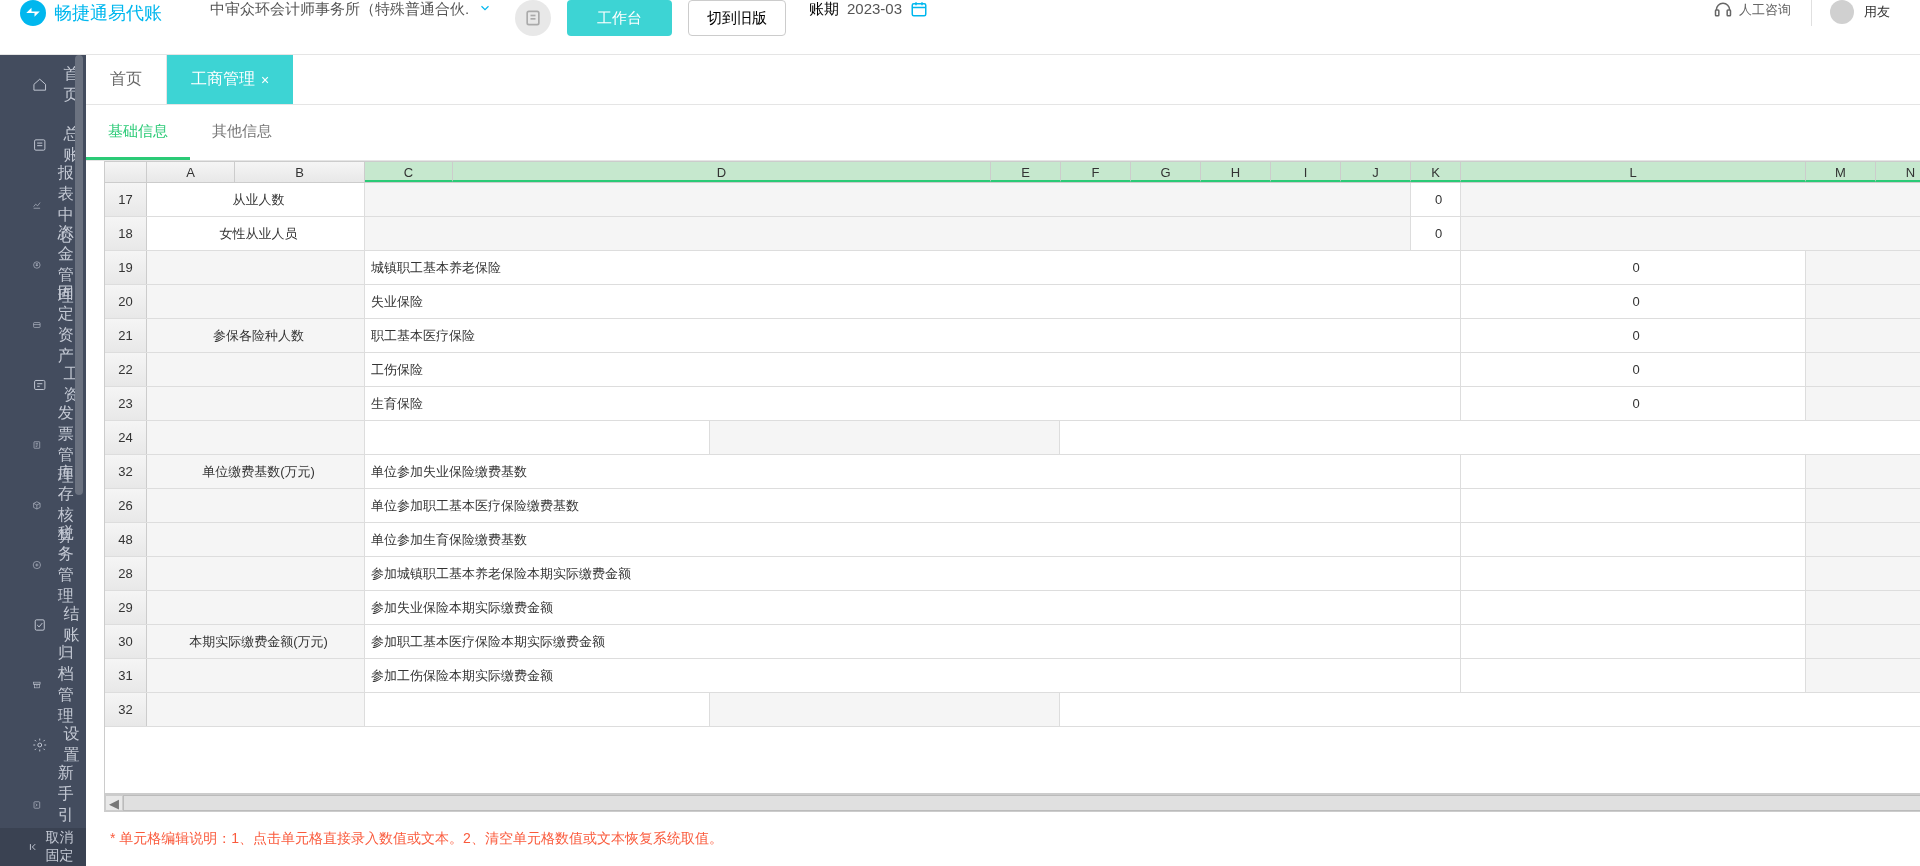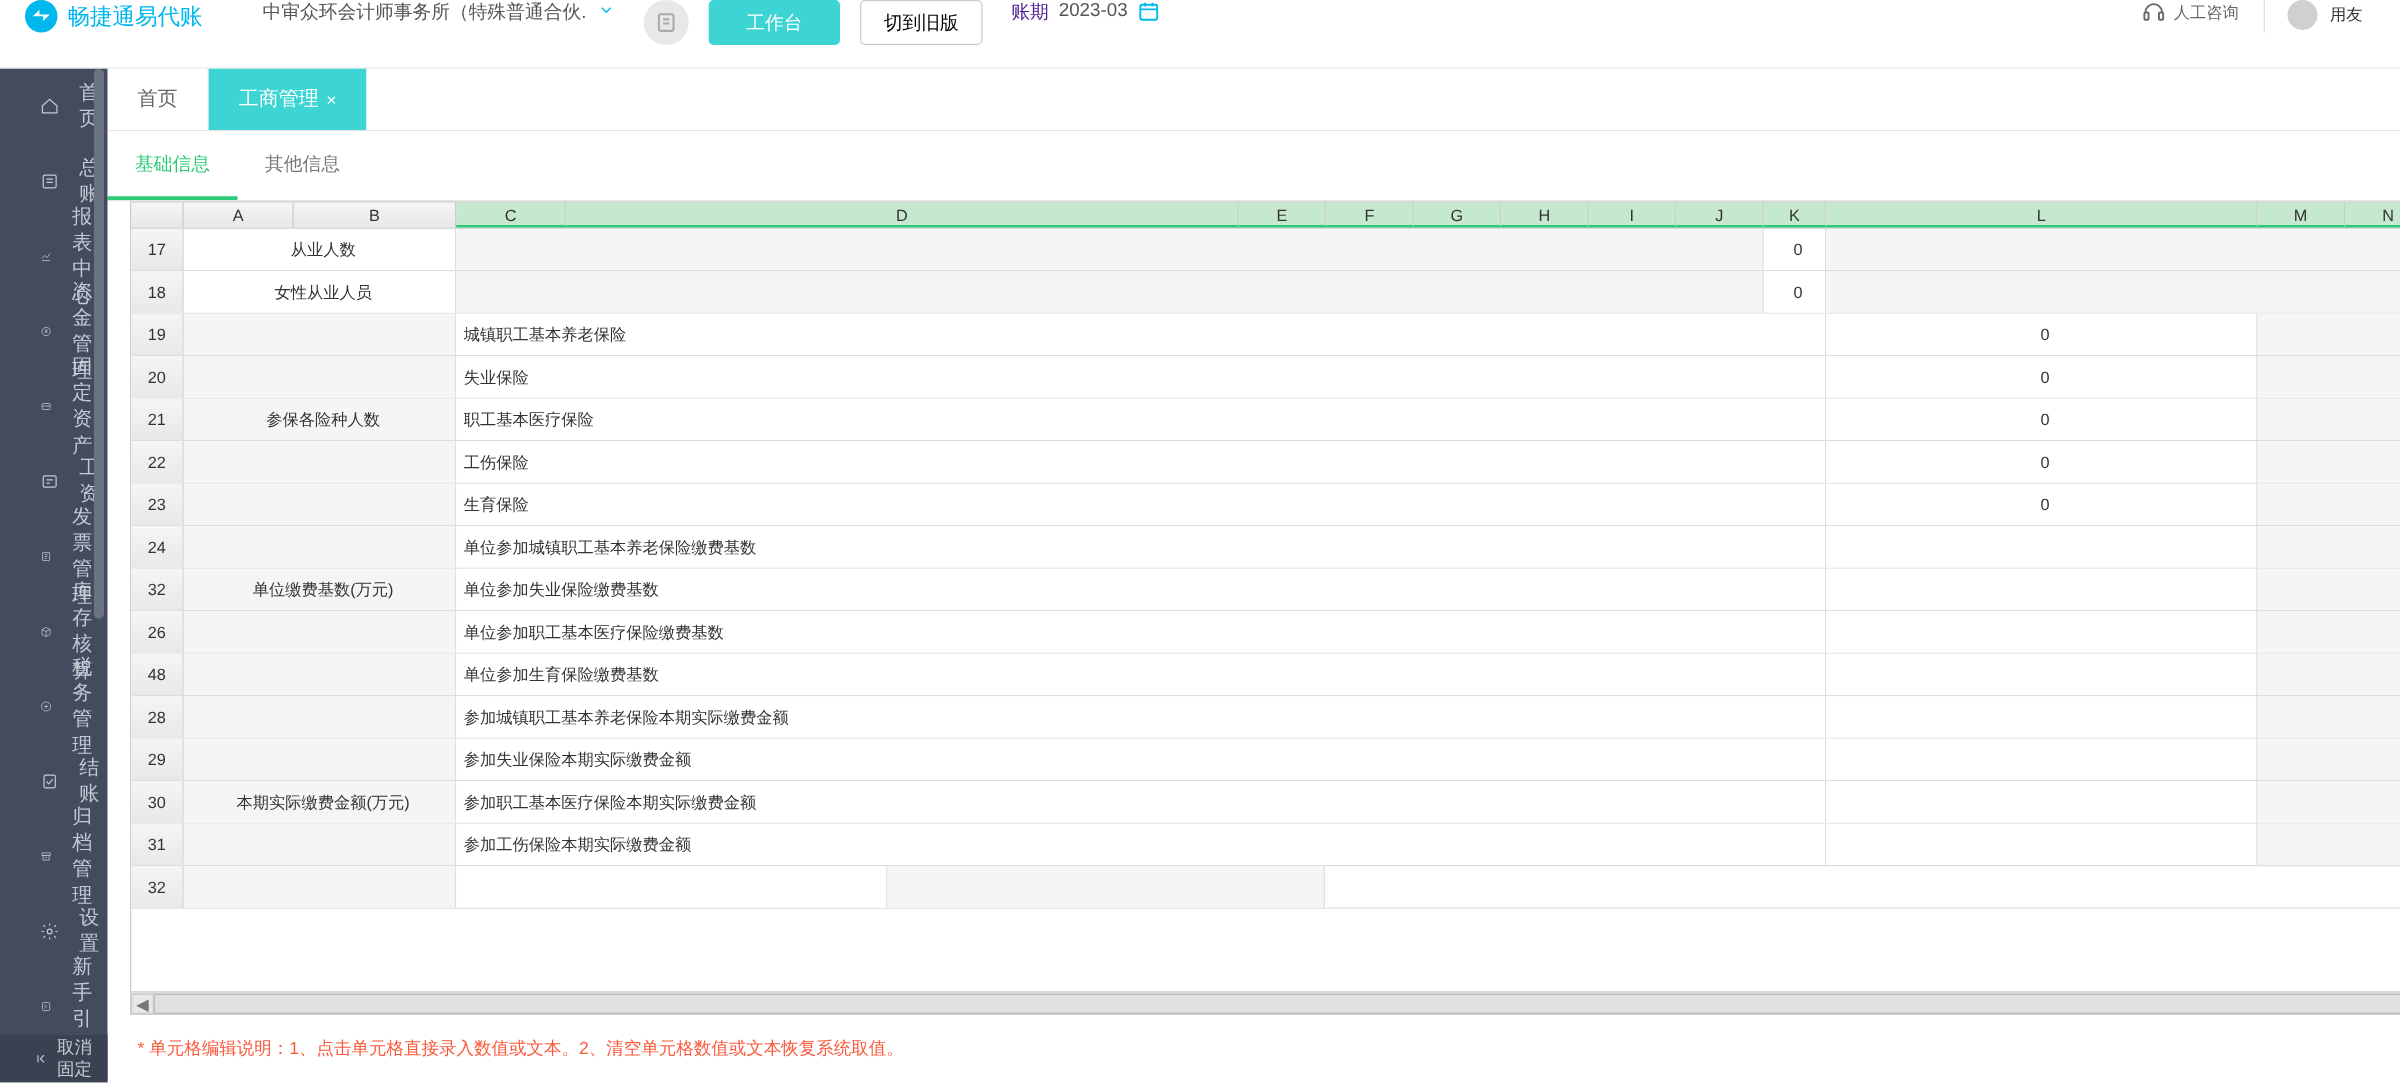--- a/index.html
+++ b/index.html
@@ -8,21 +8,21 @@
 .logo-area { width: 195px; display: flex; align-items: center; padding-left: 20px; background: #fff; }
 .logo-icon { width: 26px; height: 26px; background: #00b7ee; border-radius: 50%; display: flex; align-items: center; justify-content: center; margin-right: 8px; }
 .logo-icon svg { width: 18px; height: 18px; fill: #fff; }
 .logo-text { font-size: 18px; color: #00b7ee; font-weight: 500; }
 .company-select { display: flex; align-items: center; padding: 0 15px; cursor: pointer; }
 .company-name { font-size: 15px; color: #555; max-width: 260px; overflow: hidden; white-space: nowrap; }
 .company-chevron { margin-left: 8px; color: #00b7ee; }
 .header-icon-circle { width: 36px; height: 36px; border-radius: 50%; background: #e8e8e8; display: flex; align-items: center; justify-content: center; margin: 0 8px; color: #aaa; }
 .workbench-btn { background: #3dd4d4; color: #fff; border: none; height: 36px; padding: 0 30px; border-radius: 4px; font-size: 15px; margin: 0 8px; cursor: pointer; }
 .old-version-btn { background: #fff; border: 1px solid #ccc; height: 36px; padding: 0 18px; border-radius: 4px; font-size: 15px; margin: 0 8px; cursor: pointer; }
-.period-label { font-size: 15px; color: #4c1d95; margin: 0 8px 0 15px; }
+.period-label { font-size: 15px; color: #000000; margin: 0 8px 0 15px; }
 .period-value { font-size: 15px; color: #555; margin-right: 8px; }
 .calendar-icon { width: 18px; height: 18px; color: #00b7ee; }
 .header-spacer { flex: 1; }
 .consult { display: flex; align-items: center; color: #666; margin-right: 20px; cursor: pointer; }
 .consult-icon { width: 20px; height: 20px; margin-right: 6px; }
 .user-area { display: flex; align-items: center; margin-right: 30px; cursor: pointer; }
 .avatar { width: 24px; height: 24px; border-radius: 50%; background: #d0d0d0; margin-right: 10px; }
 .main { display: flex; height: 811px; }
 .sidebar { width: 195px; background: #434c5e; color: #c4c9d4; position: relative; display: flex; flex-direction: column; }
 .sidebar-scroll { flex: 1; overflow-y: auto; }
@@ -316,21 +316,20 @@
             <div class="sheet-row">
               <div class="row-header">23</div>
               <div class="cell center merged" style="width:218px"></div>
               <div class="cell" style="width:1096px">生育保险</div>
               <div class="cell center" style="width:345px">0</div>
               <div class="cell" style="width:350px;background:#f5f5f5;"></div>
             </div>
             <div class="sheet-row">
               <div class="row-header">24</div>
               <div class="cell center merged" style="width:218px"></div>
-              <div class="cell" style="width:1096px">单位参加城镇职工基本养老保险缴费基数</div>
               <div class="cell center" style="width:345px"></div>
               <div class="cell" style="width:350px;background:#f5f5f5;"></div>
             </div>
             <div class="sheet-row">
               <div class="row-header">32</div>
               <div class="cell center merged" style="width:218px">单位缴费基数(万元)</div>
               <div class="cell" style="width:1096px">单位参加失业保险缴费基数</div>
               <div class="cell center" style="width:345px"></div>
               <div class="cell" style="width:350px;background:#f5f5f5;"></div>
             </div>

